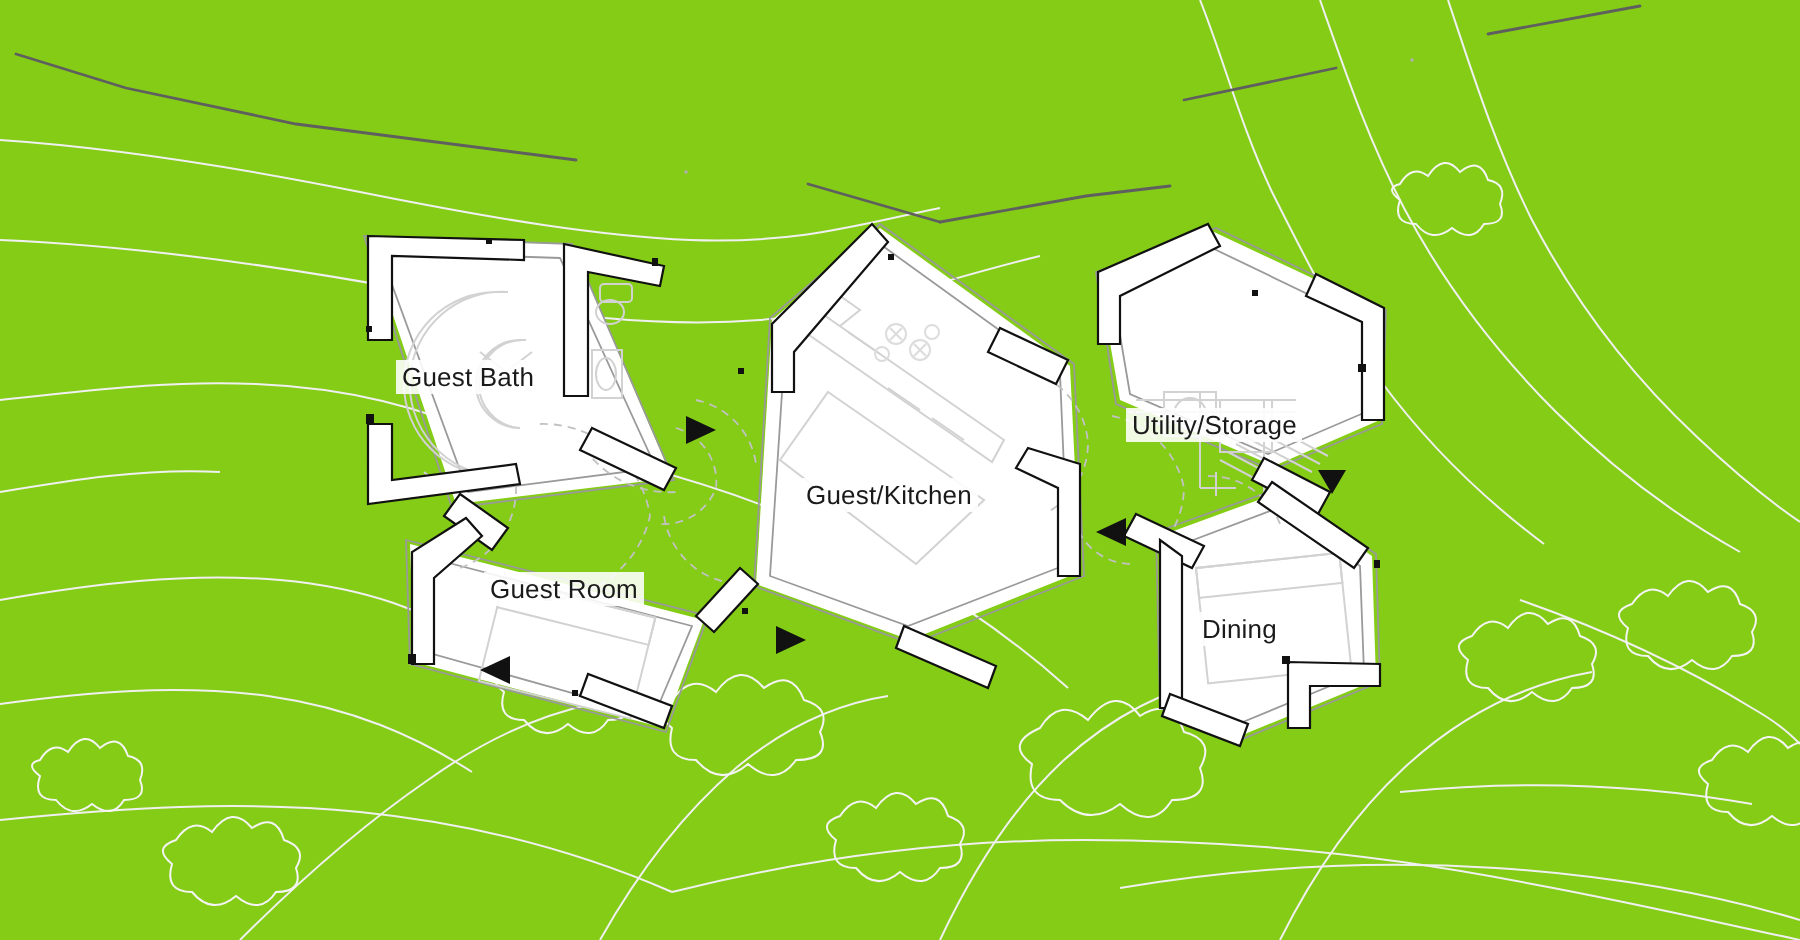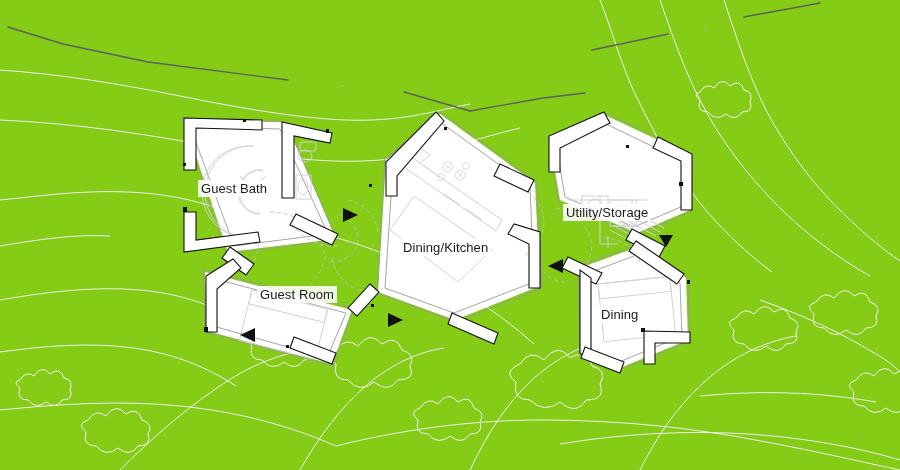--- a/index.html
+++ b/index.html
@@ -230,18 +230,18 @@
       <polygon points="343,208 358,215 343,222"></polygon>
       <polygon points="388,313 403,320 388,327"></polygon>
       <polygon points="255,328 240,335 255,342"></polygon>
       <polygon points="563,259 548,266 563,273"></polygon>
       <polygon points="659,235 673,235 666,247"></polygon>
     </g>
 
   </svg>
 
   <div class="room-label" style="left:198px;top:180px;">Guest Bath</div>
-  <div class="room-label" style="left:257px;top:286px;">Guest Room</div>
-  <div class="room-label" style="left:400px;top:239px;">Dining/Kitchen</div>
+  <div class="room-label" style="left:242px;top:286px;">Guest Room</div>
+  <div class="room-label" style="left:400px;top:239px;">Guest/Kitchen</div>
   <div class="room-label" style="left:563px;top:169px;margin-top:35px;">Utility/Storage</div>
   <div class="room-label" style="left:598px;top:306px;">Dining</div>
 
 </div>
 
 </body></html>

